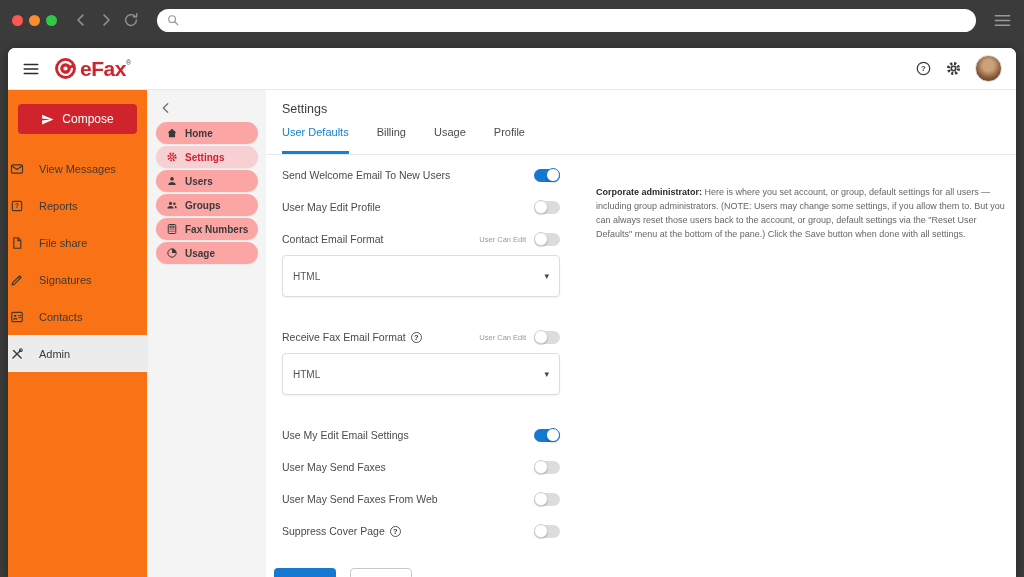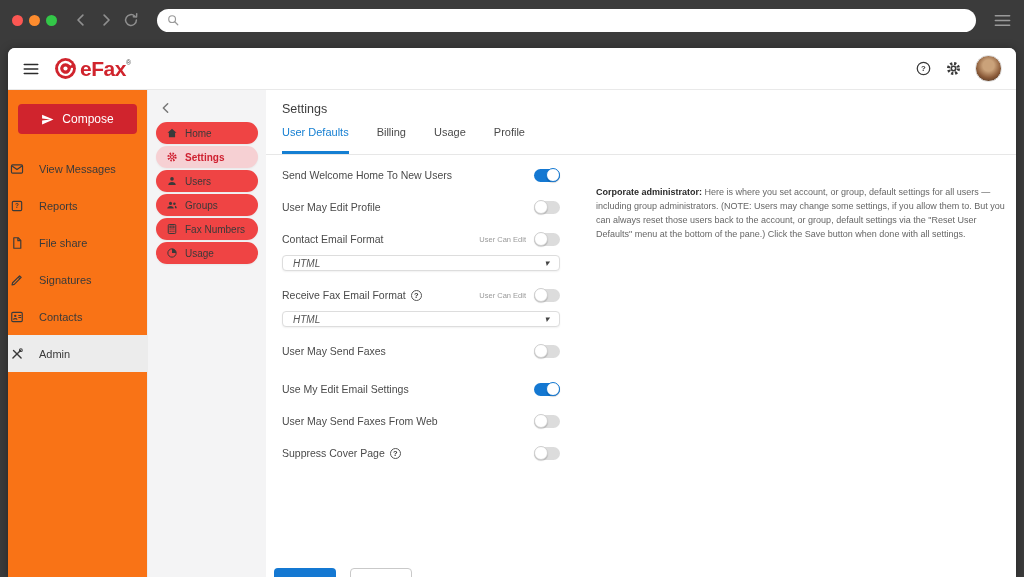--- a/index.html
+++ b/index.html
@@ -55,23 +55,23 @@
   .side-item { height:37px; display:flex; align-items:center; gap:15px; padding-left:2px;
     font-size:11px; color:#3a3a3a; cursor:pointer;text-align:center; }
   .side-item .icon { width:14px; height:14px; display:inline-flex; color:#3a3a3a; }
   .side-item .icon svg { width:100%; height:100%; }
   .side-item.active { background:#ececec; }
 
   
   .subnav { position:absolute; top:42px; left:140px; width:118px; bottom:0; background:#f4f4f5; }
   .back-btn { display:inline-flex; width:16px; height:16px; margin:10px 0 6px 10px; color:#777; cursor:pointer; }
   .back-btn svg { width:100%; height:100%; }
-  .sub-item { height:22px; margin:0 8px 2px 8px; background:#ef4444; border-radius:11px;
+  .sub-item { height:22px; margin:0 8px 2px 8px; background:#fca5a5; border-radius:11px;
     display:flex; align-items:center; gap:7px; padding-left:10px; font-size:10px; color:#3a3a3a;
-    box-shadow:0 1px 2px rgba(0,0,0,.05); cursor:pointer; }
+    box-shadow:0 1px 2px rgba(0,0,0,.05); cursor:pointer;font-weight:bold; }
   .sub-item .icon { width:12px; height:12px; display:inline-flex; color:#3a3a3a; }
   .sub-item .icon svg { width:100%; height:100%; }
   .sub-item.active { background:#f6d0d3; color:#cf2030; font-weight:bold; }
   .sub-item.active .icon { color:#cf2030; }
 
   
   .content { position:absolute; top:42px; left:258px; right:0; bottom:0; background:#fff; overflow:hidden; }
   .page-title { margin:12px 0 0 16px; font-size:12.5px; color:#3d3d3d; }
   .tabs { display:flex; gap:28px; margin-top:10px; padding-left:16px; border-bottom:1px solid #e7e7e7; }
   .tab { font-size:11px; color:#4a4a4a; padding-bottom:7px; cursor:pointer; }
@@ -84,24 +84,24 @@
   .uce { font-size:7.5px; color:#9a9a9a; margin-right:8px;padding-left:40px; }
   .help-circle { width:11px; height:11px; border:1px solid #555; border-radius:50%;
     font-size:7.5px; font-weight:bold; color:#333; display:inline-flex;
     align-items:center; justify-content:center; cursor:pointer; }
   .toggle { width:26px; height:13px; border-radius:7px; background:#dcdcdc; position:relative; cursor:pointer; flex:none; }
   .knob { position:absolute; top:-0.5px; left:0; width:14px; height:14px; border-radius:50%;
     background:#fff; border:1px solid #cfcfcf; box-shadow:0 1px 1px rgba(0,0,0,.18); }
   .toggle.on { background:#1478d2; }
   .toggle.on .knob { left:auto; right:0; border-color:#1478d2; }
 
-  .select-box { height:16px; border:1px solid #ddd; border-radius:4px;
+  .select-box { height:42px; border:1px solid #ddd; border-radius:4px;
     box-shadow:0 1px 2px rgba(0,0,0,.06); display:flex; align-items:center;
-    justify-content:space-between; padding:0 10px; margin-bottom:8px;
-    font-size:10px; color:#555; cursor:pointer; background:#fff;font-style:italic; }
+    justify-content:space-between; padding:0 10px; margin-bottom:24px;
+    font-size:10px; color:#555; cursor:pointer; background:#fff; }
   .caret { font-size:9px; color:#444; }
 
   .info-panel { position:absolute; left:330px; top:63px; width:412px;
     font-size:9px; color:#666; line-height:1.55;margin-top:33px; }
   .info-panel b { color:#2b2b2b; }
 
   .btn-cut { position:absolute; height:26px; border-radius:4px; bottom:-17px; cursor:pointer; }
   .btn-cut.blue { left:8px; width:62px; background:#1478d2; }
   .btn-cut.outline { left:84px; width:62px; background:#fff; border:1px solid #c9c9c9; }
 </style>
@@ -319,21 +319,21 @@
   <main class="content">
     <div class="page-title">Settings</div>
     <div class="tabs" id="tabs">
         <div class="tab active">User Defaults</div>
         <div class="tab">Billing</div>
         <div class="tab">Usage</div>
         <div class="tab">Profile</div>
       </div>
     <div class="form-col" id="form-rows">
         <div class="form-row">
-          <span class="row-label">Send Welcome Home To New Users</span>
+          <span class="row-label">Send Welcome Email To New Users</span>
           <span class="row-right">
             <span class="toggle on">
               <span class="knob"></span>
             </span>
           </span>
         </div>
         <div class="form-row">
           <span class="row-label">User May Edit Profile</span>
           <span class="row-right">
             <span class="toggle">
@@ -360,32 +360,32 @@
             <span class="uce">User Can Edit</span>
             <span class="toggle">
               <span class="knob"></span>
             </span>
           </span>
         </div>
         <div class="select-box">
           <span>HTML</span>
           <span class="caret">▾</span>
         </div>
-        <div class="form-row">
-          <span class="row-label">User May Send Faxes</span>
-          <span class="row-right">
-            <span class="toggle">
-              <span class="knob"></span>
-            </span>
-          </span>
-        </div>
         <div class="form-row" style="margin-top: 6px;">
           <span class="row-label">Use My Edit Email Settings</span>
           <span class="row-right">
             <span class="toggle on">
+              <span class="knob"></span>
+            </span>
+          </span>
+        </div>
+        <div class="form-row">
+          <span class="row-label">User May Send Faxes</span>
+          <span class="row-right">
+            <span class="toggle">
               <span class="knob"></span>
             </span>
           </span>
         </div>
         <div class="form-row">
           <span class="row-label">User May Send Faxes From Web</span>
           <span class="row-right">
             <span class="toggle">
               <span class="knob"></span>
             </span>

